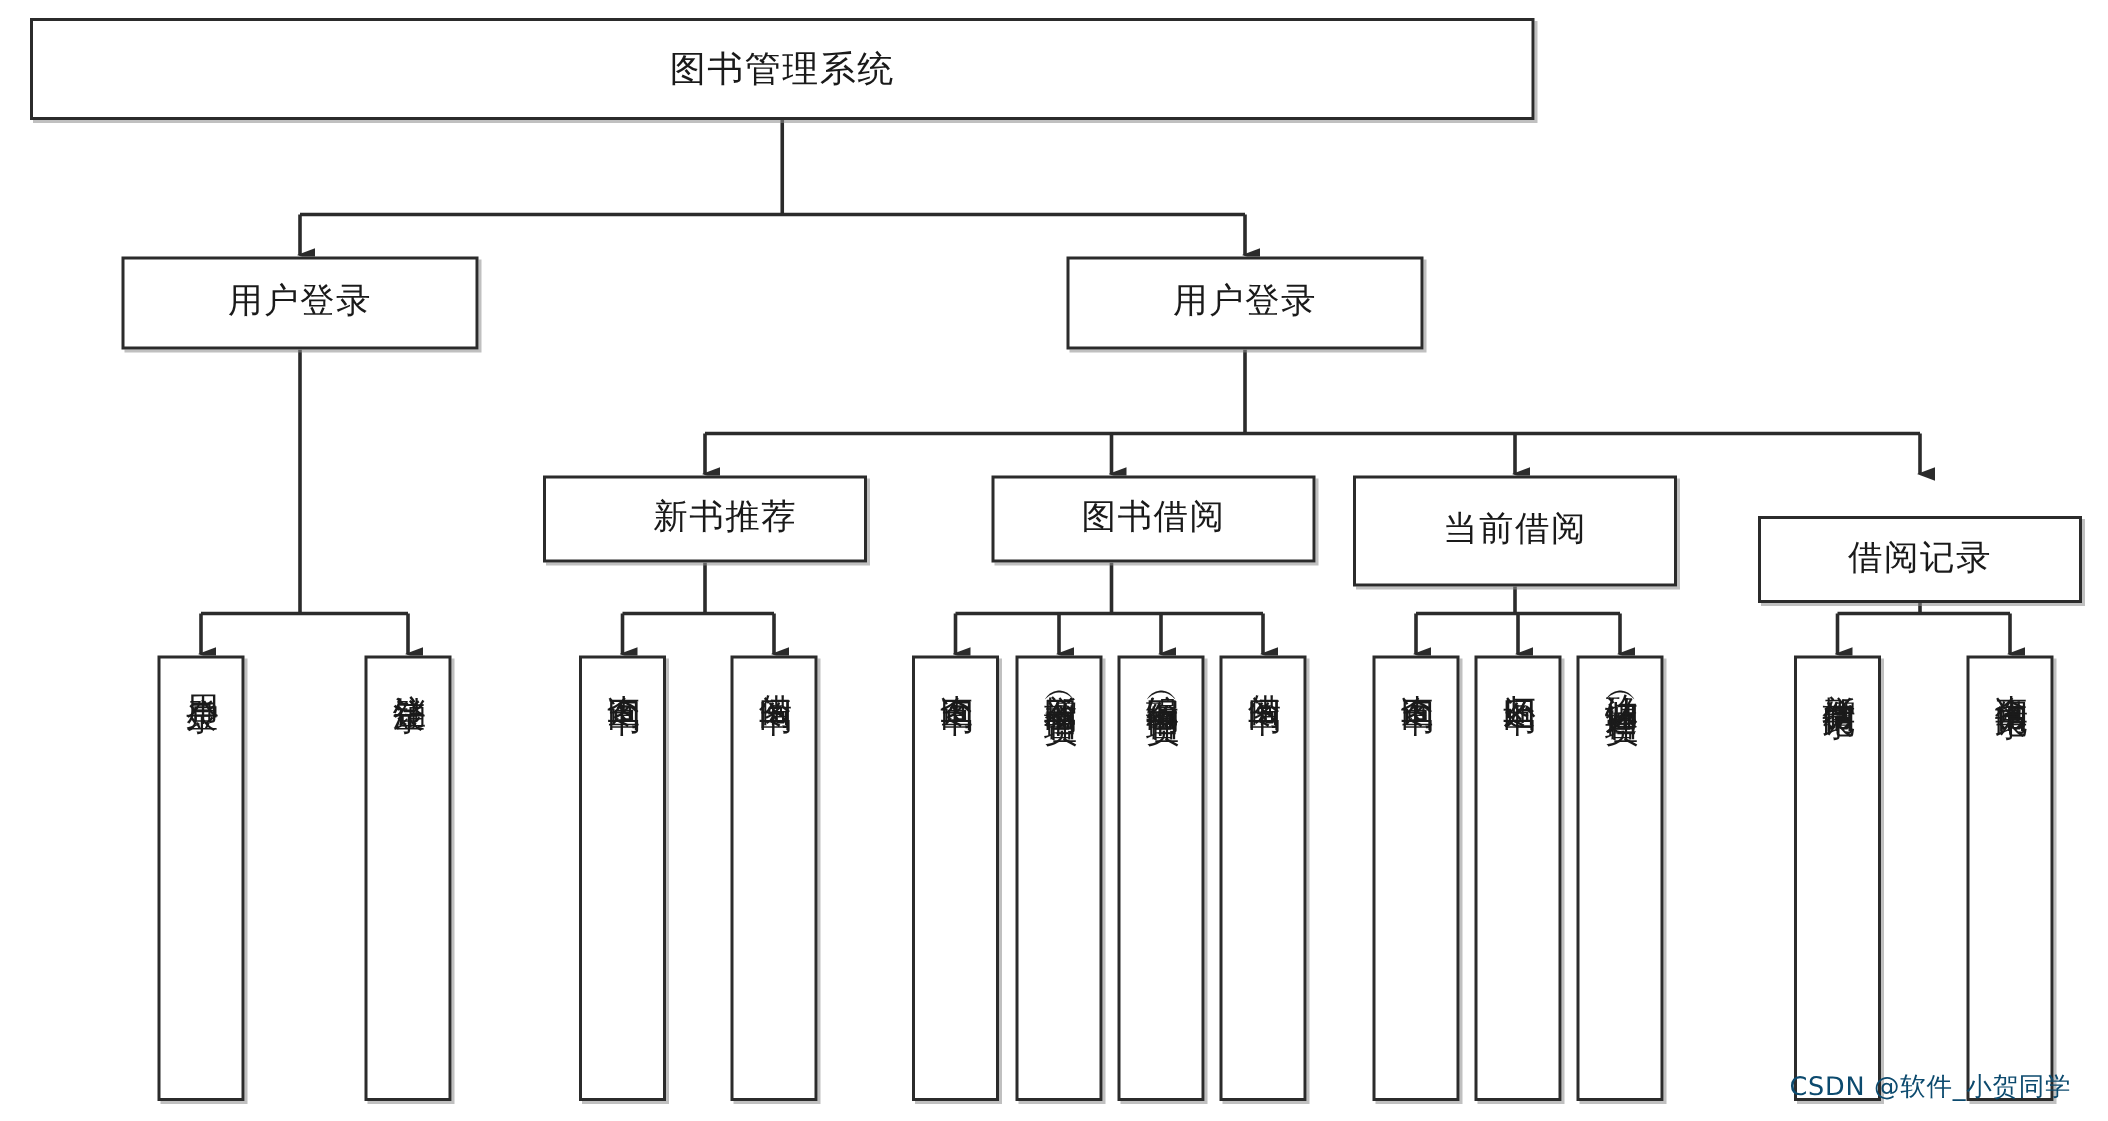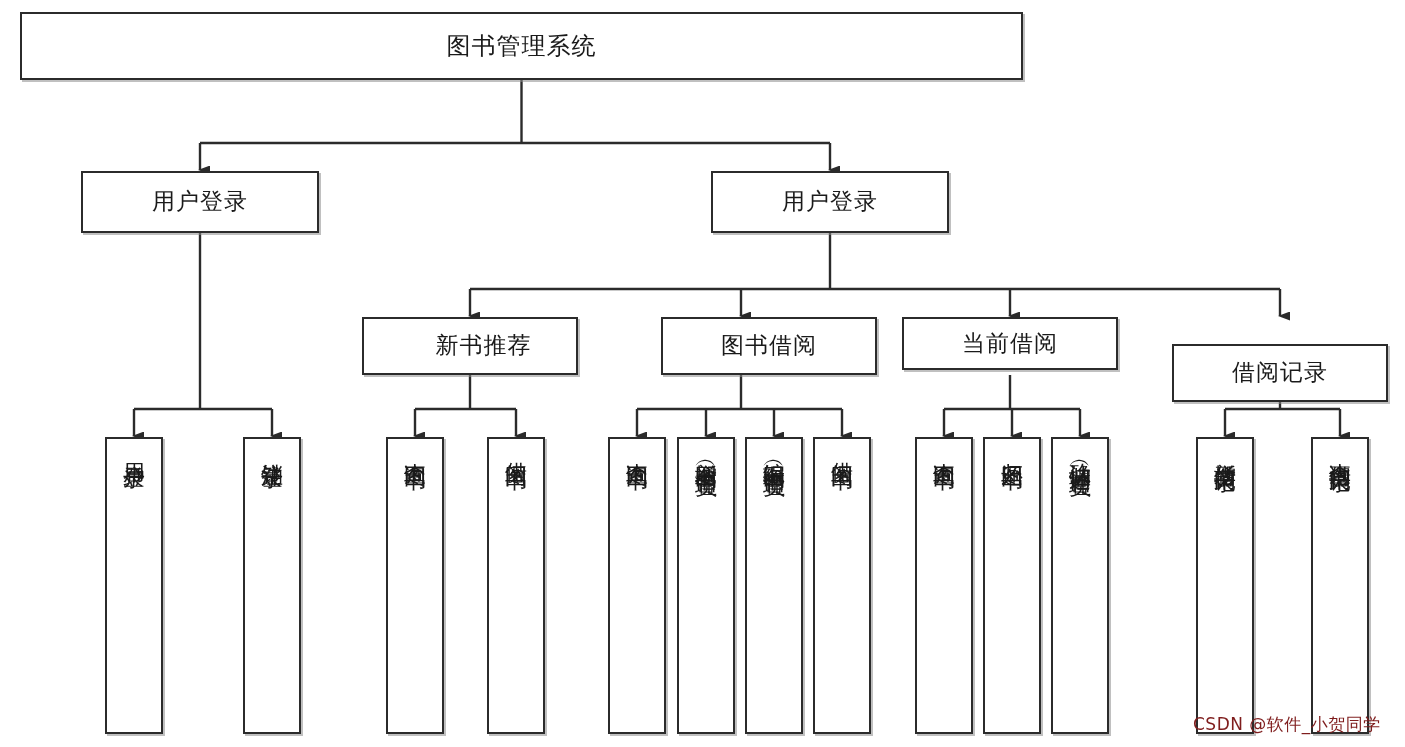--- a/index.html
+++ b/index.html
@@ -56,21 +56,21 @@
     line-height: 1.18;
     letter-spacing: 2px;
     white-space: nowrap;
     text-align: left;
   }
   .watermark {
     position: absolute;
     left: 1193px;
     top: 713px;
     font-size: 17px;
-    color: #7f1d1d;
+    color: #0c4a6e;
     white-space: nowrap;
     letter-spacing: 0.5px;
     font-family: "DejaVu Sans", "Liberation Sans", sans-serif;
   }
 </style>
 </head>
 <body>
 
 <div id="canvas">
 
@@ -127,21 +127,21 @@
   <div class="node horiz" style="left: 711px; top: 171px; width: 238px; height: 62px;">
     <span>用户登录</span>
   </div>
 
   <div class="node horiz" style="left: 362px; top: 317px; width: 216px; height: 58px; padding-left: 27px;">
     <span>新书推荐</span>
   </div>
   <div class="node horiz" style="left: 661px; top: 317px; width: 216px; height: 58px;">
     <span>图书借阅</span>
   </div>
-  <div class="node horiz" style="left: 902px; top: 317px; width: 216px; height: 53px;">
+  <div class="node horiz" style="left: 902px; top: 317px; width: 216px; height: 74px;">
     <span>当前借阅</span>
   </div>
   <div class="node horiz" style="left: 1172px; top: 317px; width: 216px; height: 58px; margin-top: 27px;">
     <span>借阅记录</span>
   </div>
 
   <div class="node vert" style="left: 105px; top: 437px; width: 58px; height: 297px;">
     <span class="vlabel">用户登录</span>
   </div>
   <div class="node vert" style="left: 243px; top: 437px; width: 58px; height: 297px;">

